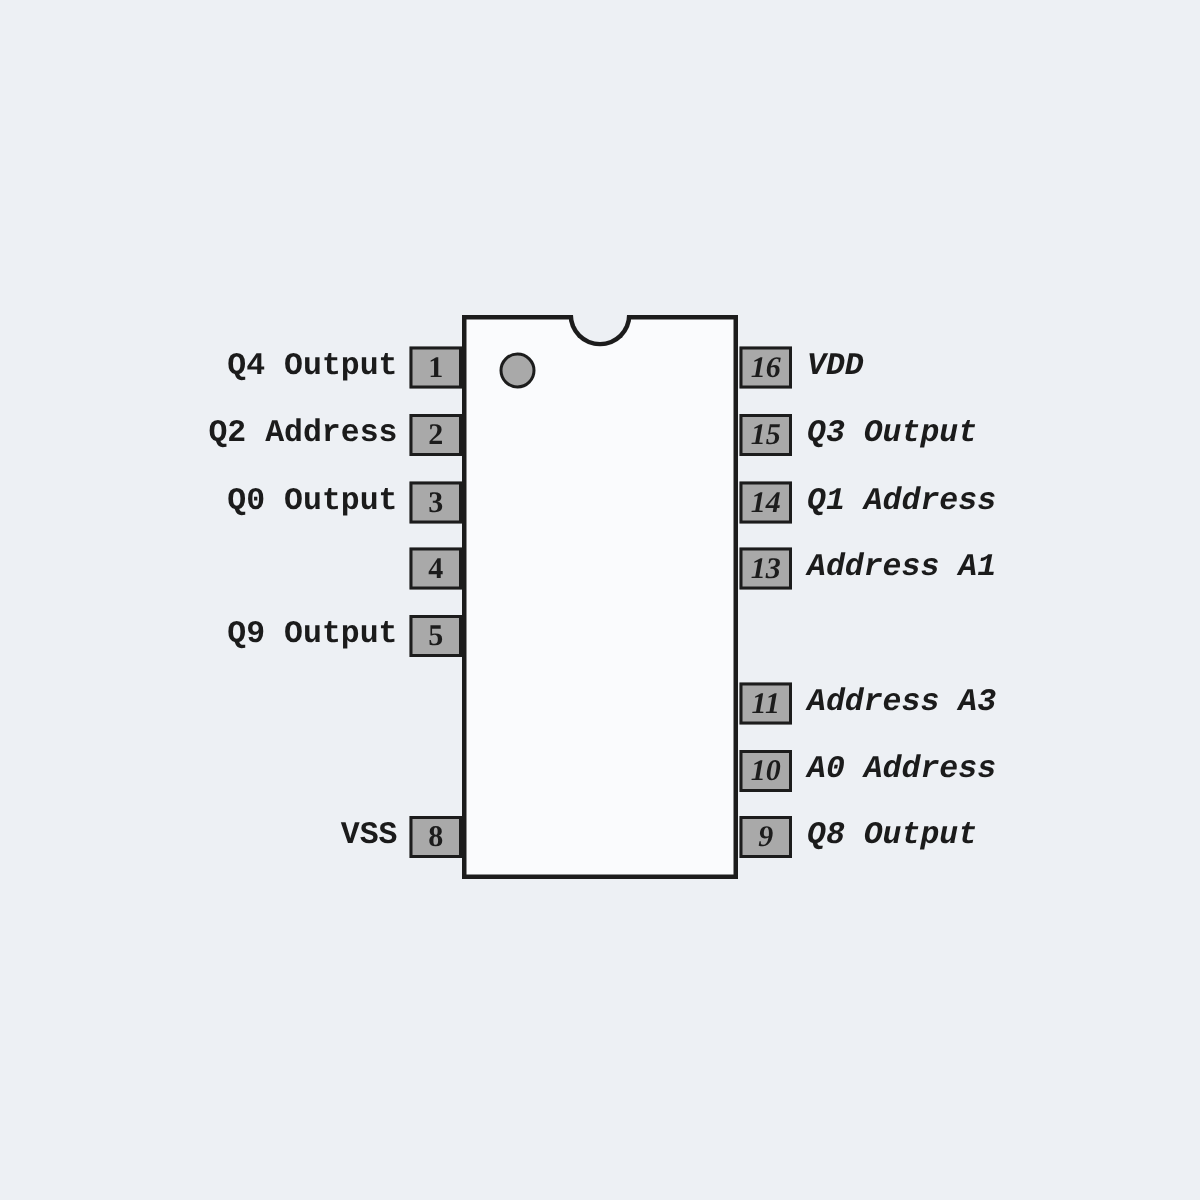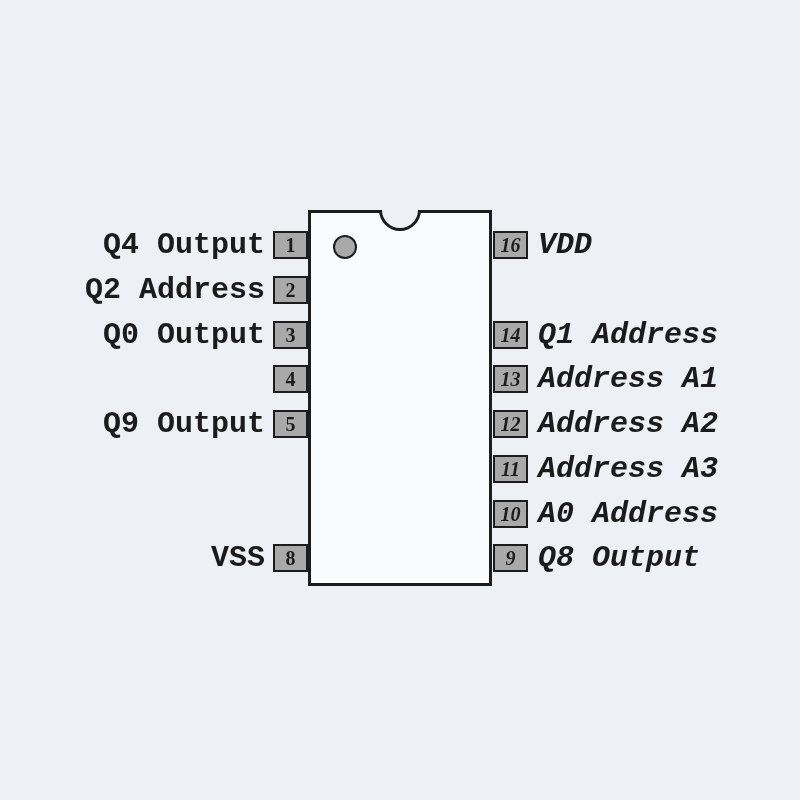--- a/index.html
+++ b/index.html
@@ -30,21 +30,21 @@
     position:absolute;left:22px;top:22px;width:24px;height:24px;
     background:var(--pin-fill);border:2px solid var(--outline);
     border-radius:50%;
   }
   .row{
     position:absolute;height:28px;display:flex;align-items:center;
   }
   .row.left{left:0;width:308px;justify-content:flex-end;}
   .row.right{left:493px;font-style:italic;}
   .lbl{
-    font-size:30px;font-weight:bold;line-height:28px;white-space:pre;
+    font-size:21px;font-weight:bold;line-height:28px;white-space:pre;
     color:var(--text);
   }
   .row.left .lbl{margin-right:8px;}
   .row.right .lbl{margin-left:10px;text-align:right;}
   .pin{
     width:35px;height:28px;flex:0 0 35px;
     background:var(--pin-fill);border:2px solid var(--outline);
     display:flex;align-items:center;justify-content:center;
     font-family:"Liberation Serif","DejaVu Serif",serif;
     font-size:20px;font-weight:bold;color:var(--outline);
@@ -81,31 +81,31 @@
   </div>
   <div class="row left" style="top:544px">
     <span class="lbl">VSS</span>
     <span class="pin">8</span>
   </div>
 
   <div class="row right" style="top:231px">
     <span class="pin">16</span>
     <span class="lbl">VDD</span>
   </div>
+  <div class="row right" style="top:276px">
+    <span class="pin">15</span>
+    <span class="lbl">Q3 Output</span>
+  </div>
   <div class="row right" style="top:321px">
     <span class="pin">14</span>
     <span class="lbl">Q1 Address</span>
   </div>
   <div class="row right" style="top:365px">
     <span class="pin">13</span>
     <span class="lbl">Address A1</span>
-  </div>
-  <div class="row right" style="top:410px">
-    <span class="pin">12</span>
-    <span class="lbl">Address A2</span>
   </div>
   <div class="row right" style="top:455px">
     <span class="pin">11</span>
     <span class="lbl">Address A3</span>
   </div>
   <div class="row right" style="top:500px">
     <span class="pin">10</span>
     <span class="lbl">A0 Address</span>
   </div>
   <div class="row right" style="top:544px">

